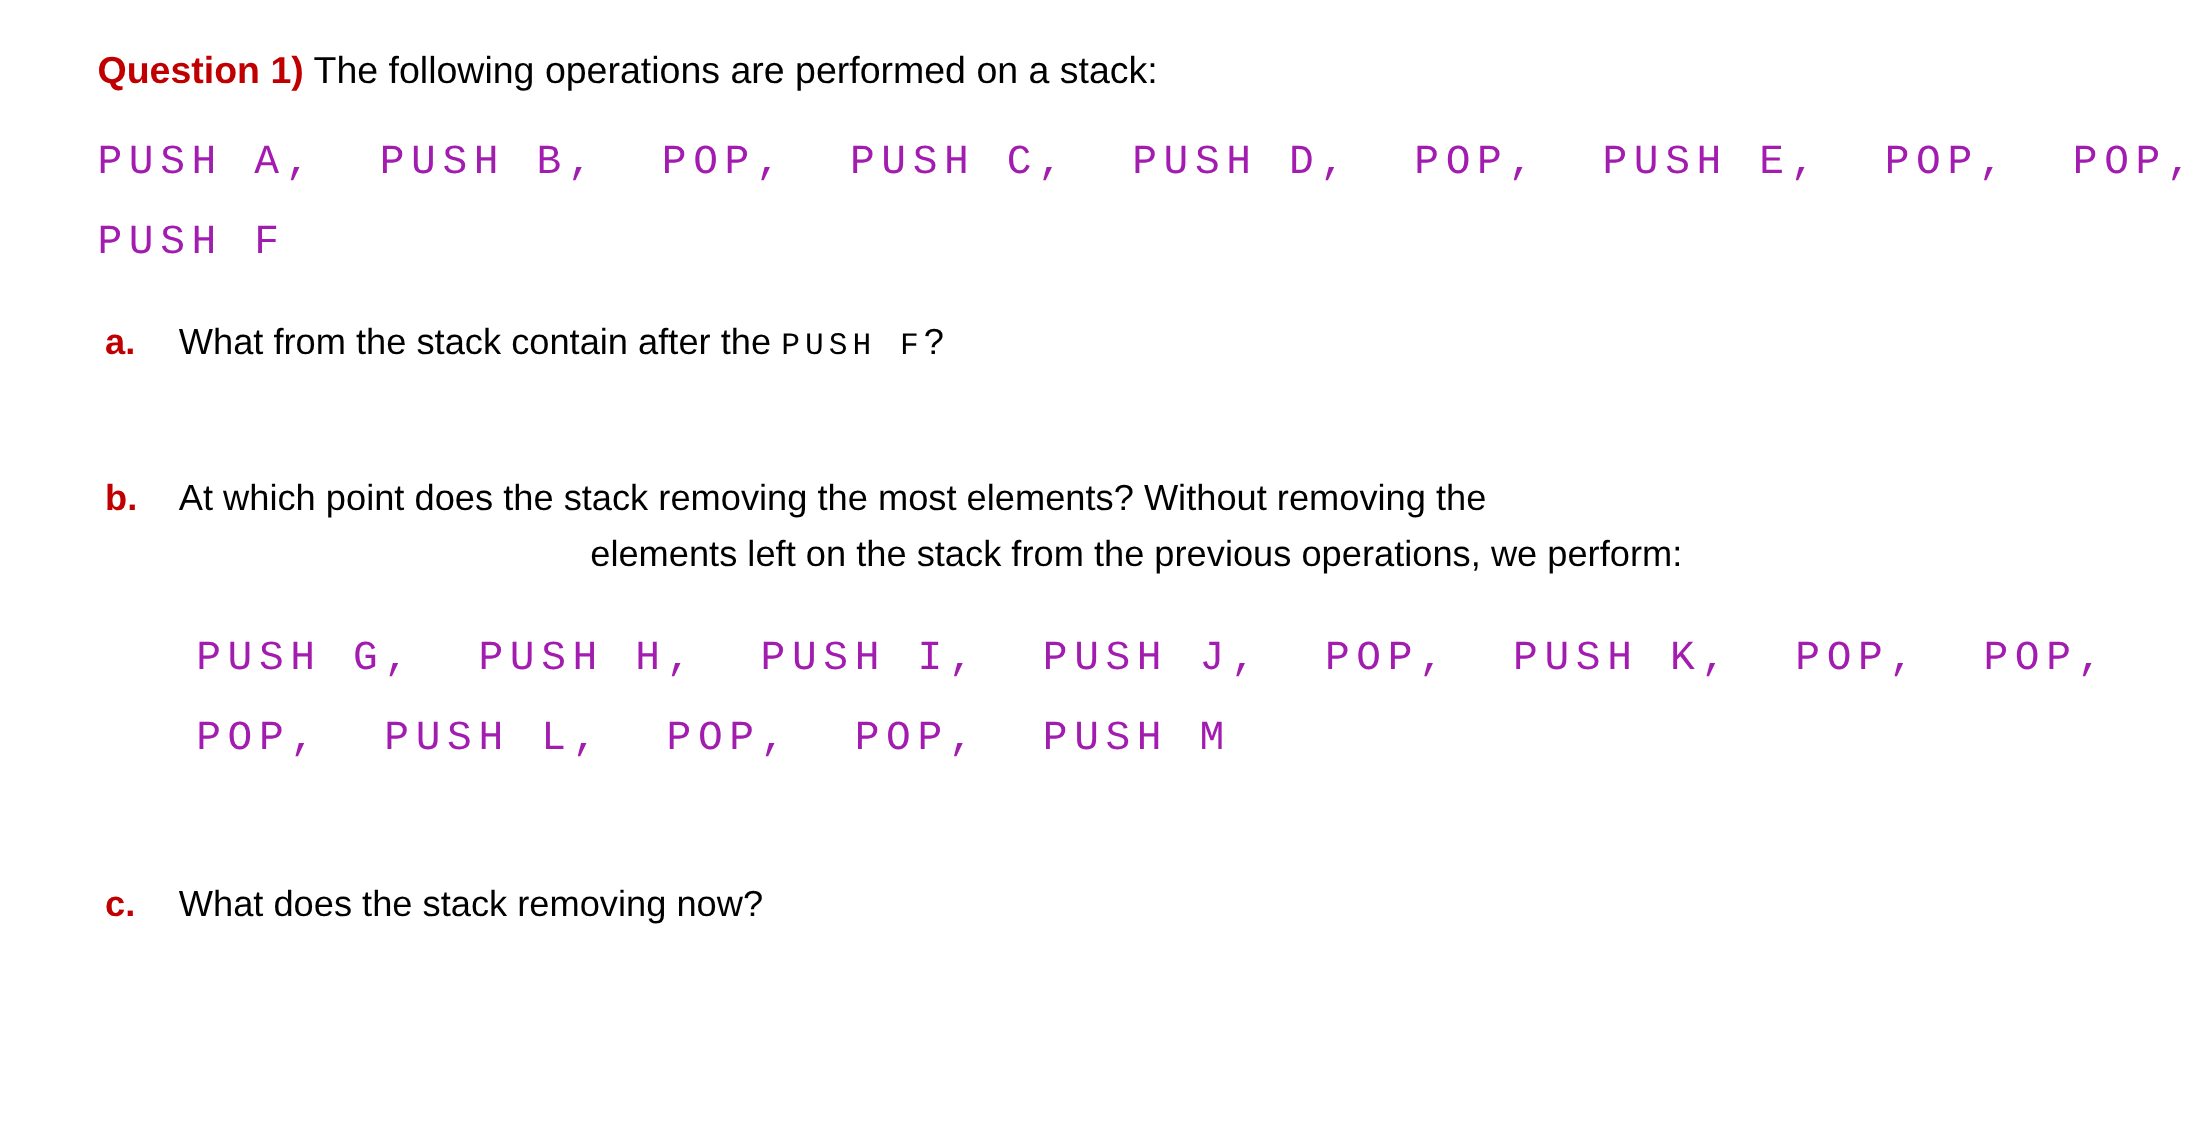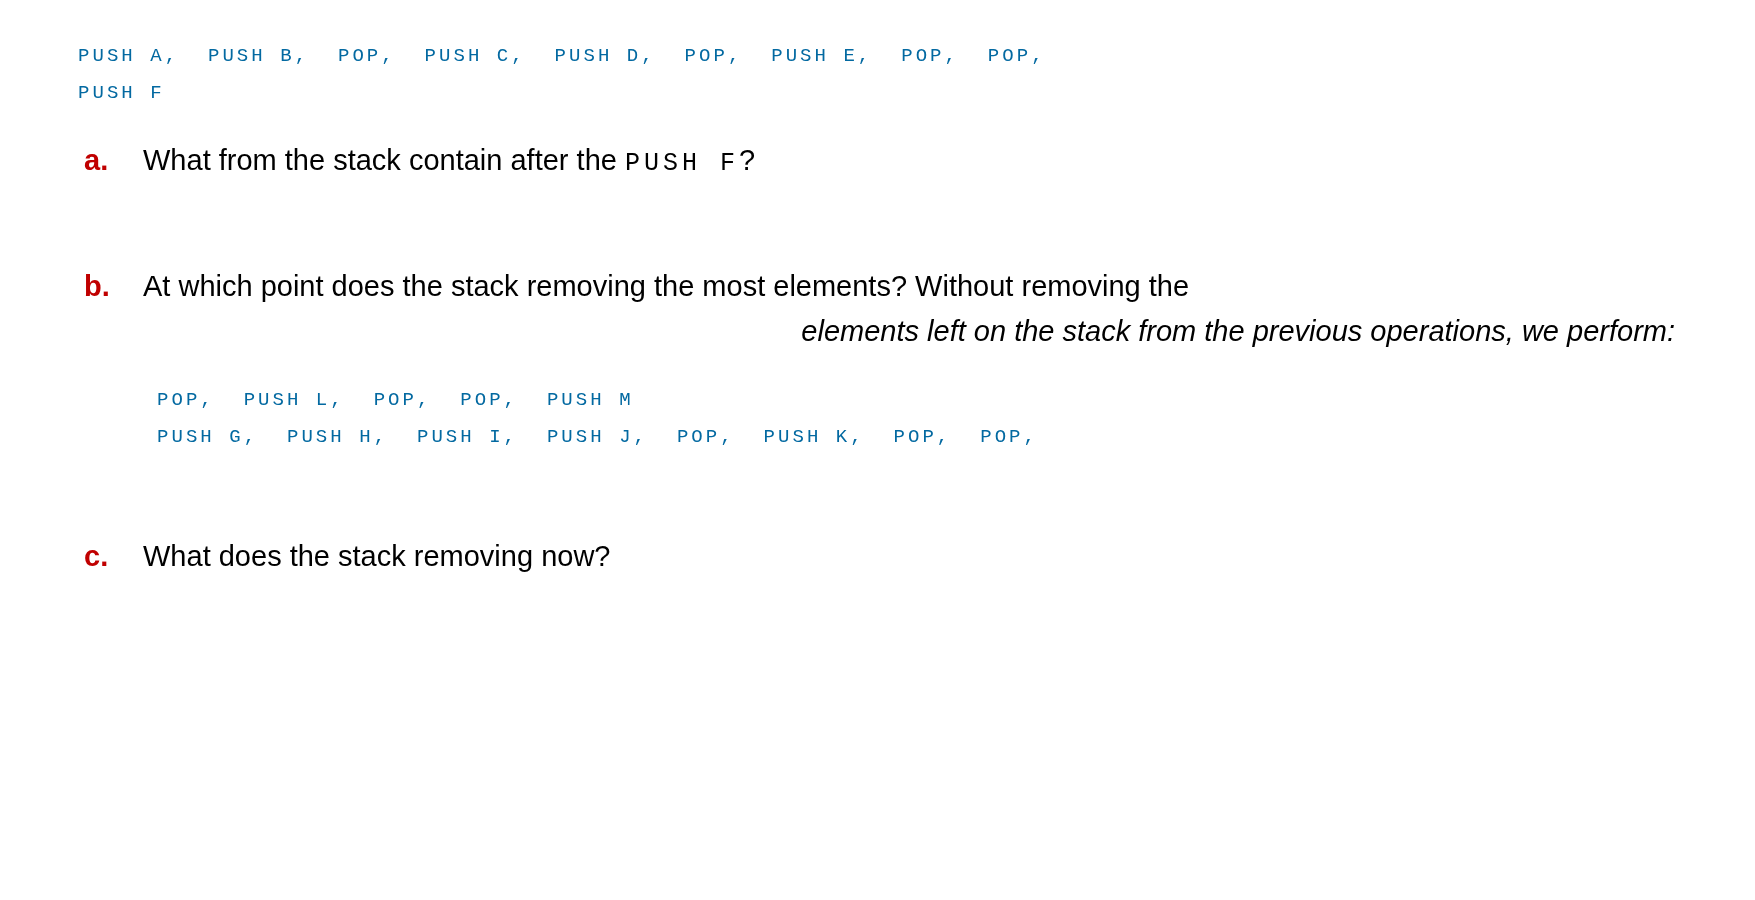--- a/index.html
+++ b/index.html
@@ -38,23 +38,23 @@
     font-weight: bold;
   }
   .heading-text {
     color: #000000;
     font-weight: normal;
   }
 
   
   .mono {
     font-family: "Liberation Mono", "DejaVu Sans Mono", monospace;
-    font-size: 19px;
+    font-size: 33px;
     letter-spacing: 0.16em;
-    color: #0369a1;
+    color: #a21caf;
     white-space: pre;
   }
   .mono-inline {
     font-family: "Liberation Mono", "DejaVu Sans Mono", monospace;
     font-size: 25px;
     letter-spacing: 0.16em;
     color: #000000;
   }
 
   .ops-block {
@@ -88,60 +88,62 @@
   }
   .qtext {
     display: block;
   }
   .qtext.justify {
     text-align: justify;
     text-justify: inter-word;
   }
   .qtext.justify > .lastline {
     display: block;
-    text-align: right;
-    font-style: italic;
+    text-align: center;
   }
 
   
   .item-a { margin-bottom: 80px; }
   .item-b { margin-bottom: 0; }
   .item-c { margin-top: 78px; }
 
   
   .ops-nested {
     margin: 28px 0 0 14px;
     line-height: 1.95;
   }
 </style>
 </head>
 <body>
 
 <div class="page">
 
+  <p class="heading">
+    <span class="heading-label">Question 1)</span><span class="heading-text"> </span><span class="heading-text">The following operations are performed on a stack:</span>
+  </p>
 
   <div class="ops-block">
     <span class="mono ops-line">PUSH A,  PUSH B,  POP,  PUSH C,  PUSH D,  POP,  PUSH E,  POP,  POP,</span>
     <span class="mono ops-line">PUSH F</span>
   </div>
 
   <ul class="qlist">
 
     <li class="qitem item-a">
       <span class="qmarker">a.</span>
       <span class="qtext"><span>What from the stack contain after the </span><span class="mono-inline">PUSH F</span><span>?</span></span>
     </li>
 
     <li class="qitem item-b">
       <span class="qmarker">b.</span>
       <span class="qtext justify"><span>At which point does the stack removing the most elements? Without removing the</span><span class="lastline">elements left on the stack from the previous operations, we perform:</span></span>
 
       <div class="ops-nested">
+        <span class="mono ops-line">PUSH G,  PUSH H,  PUSH I,  PUSH J,  POP,  PUSH K,  POP,  POP,</span>
         <span class="mono ops-line">POP,  PUSH L,  POP,  POP,  PUSH M</span>
-        <span class="mono ops-line">PUSH G,  PUSH H,  PUSH I,  PUSH J,  POP,  PUSH K,  POP,  POP,</span>
       </div>
     </li>
 
     <li class="qitem item-c">
       <span class="qmarker">c.</span>
       <span class="qtext">What does the stack removing now?</span>
     </li>
 
   </ul>
 

